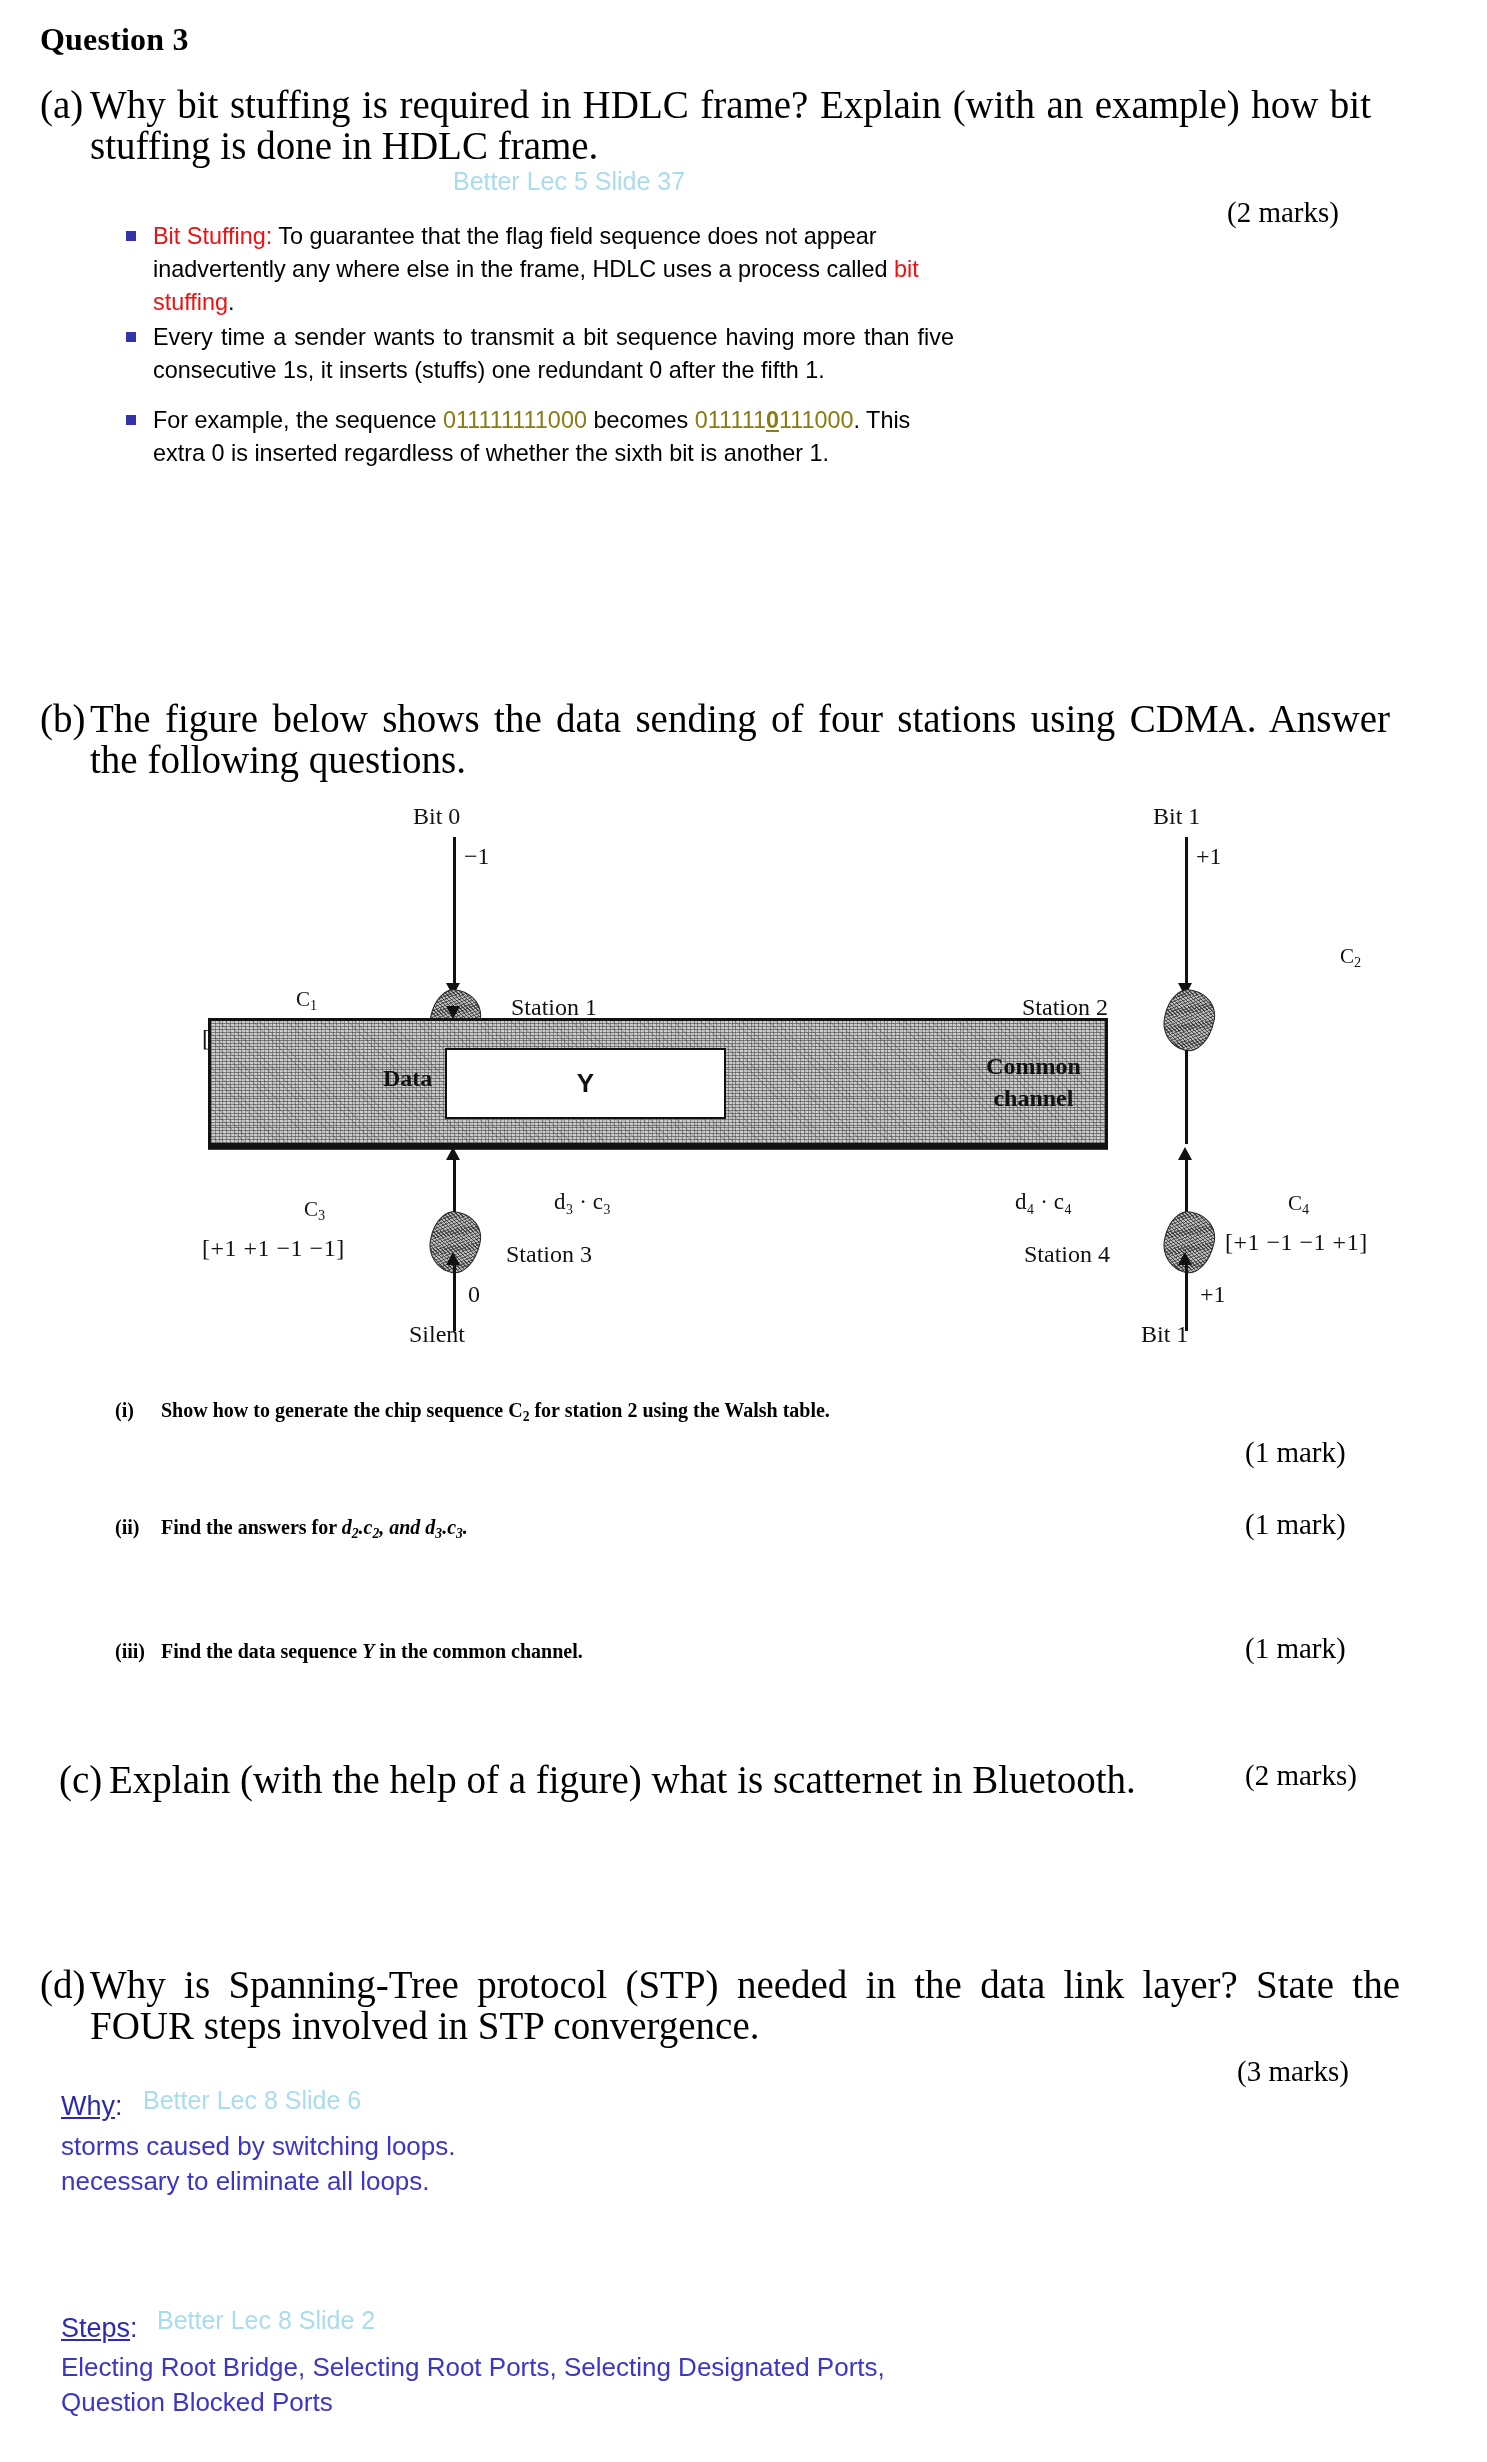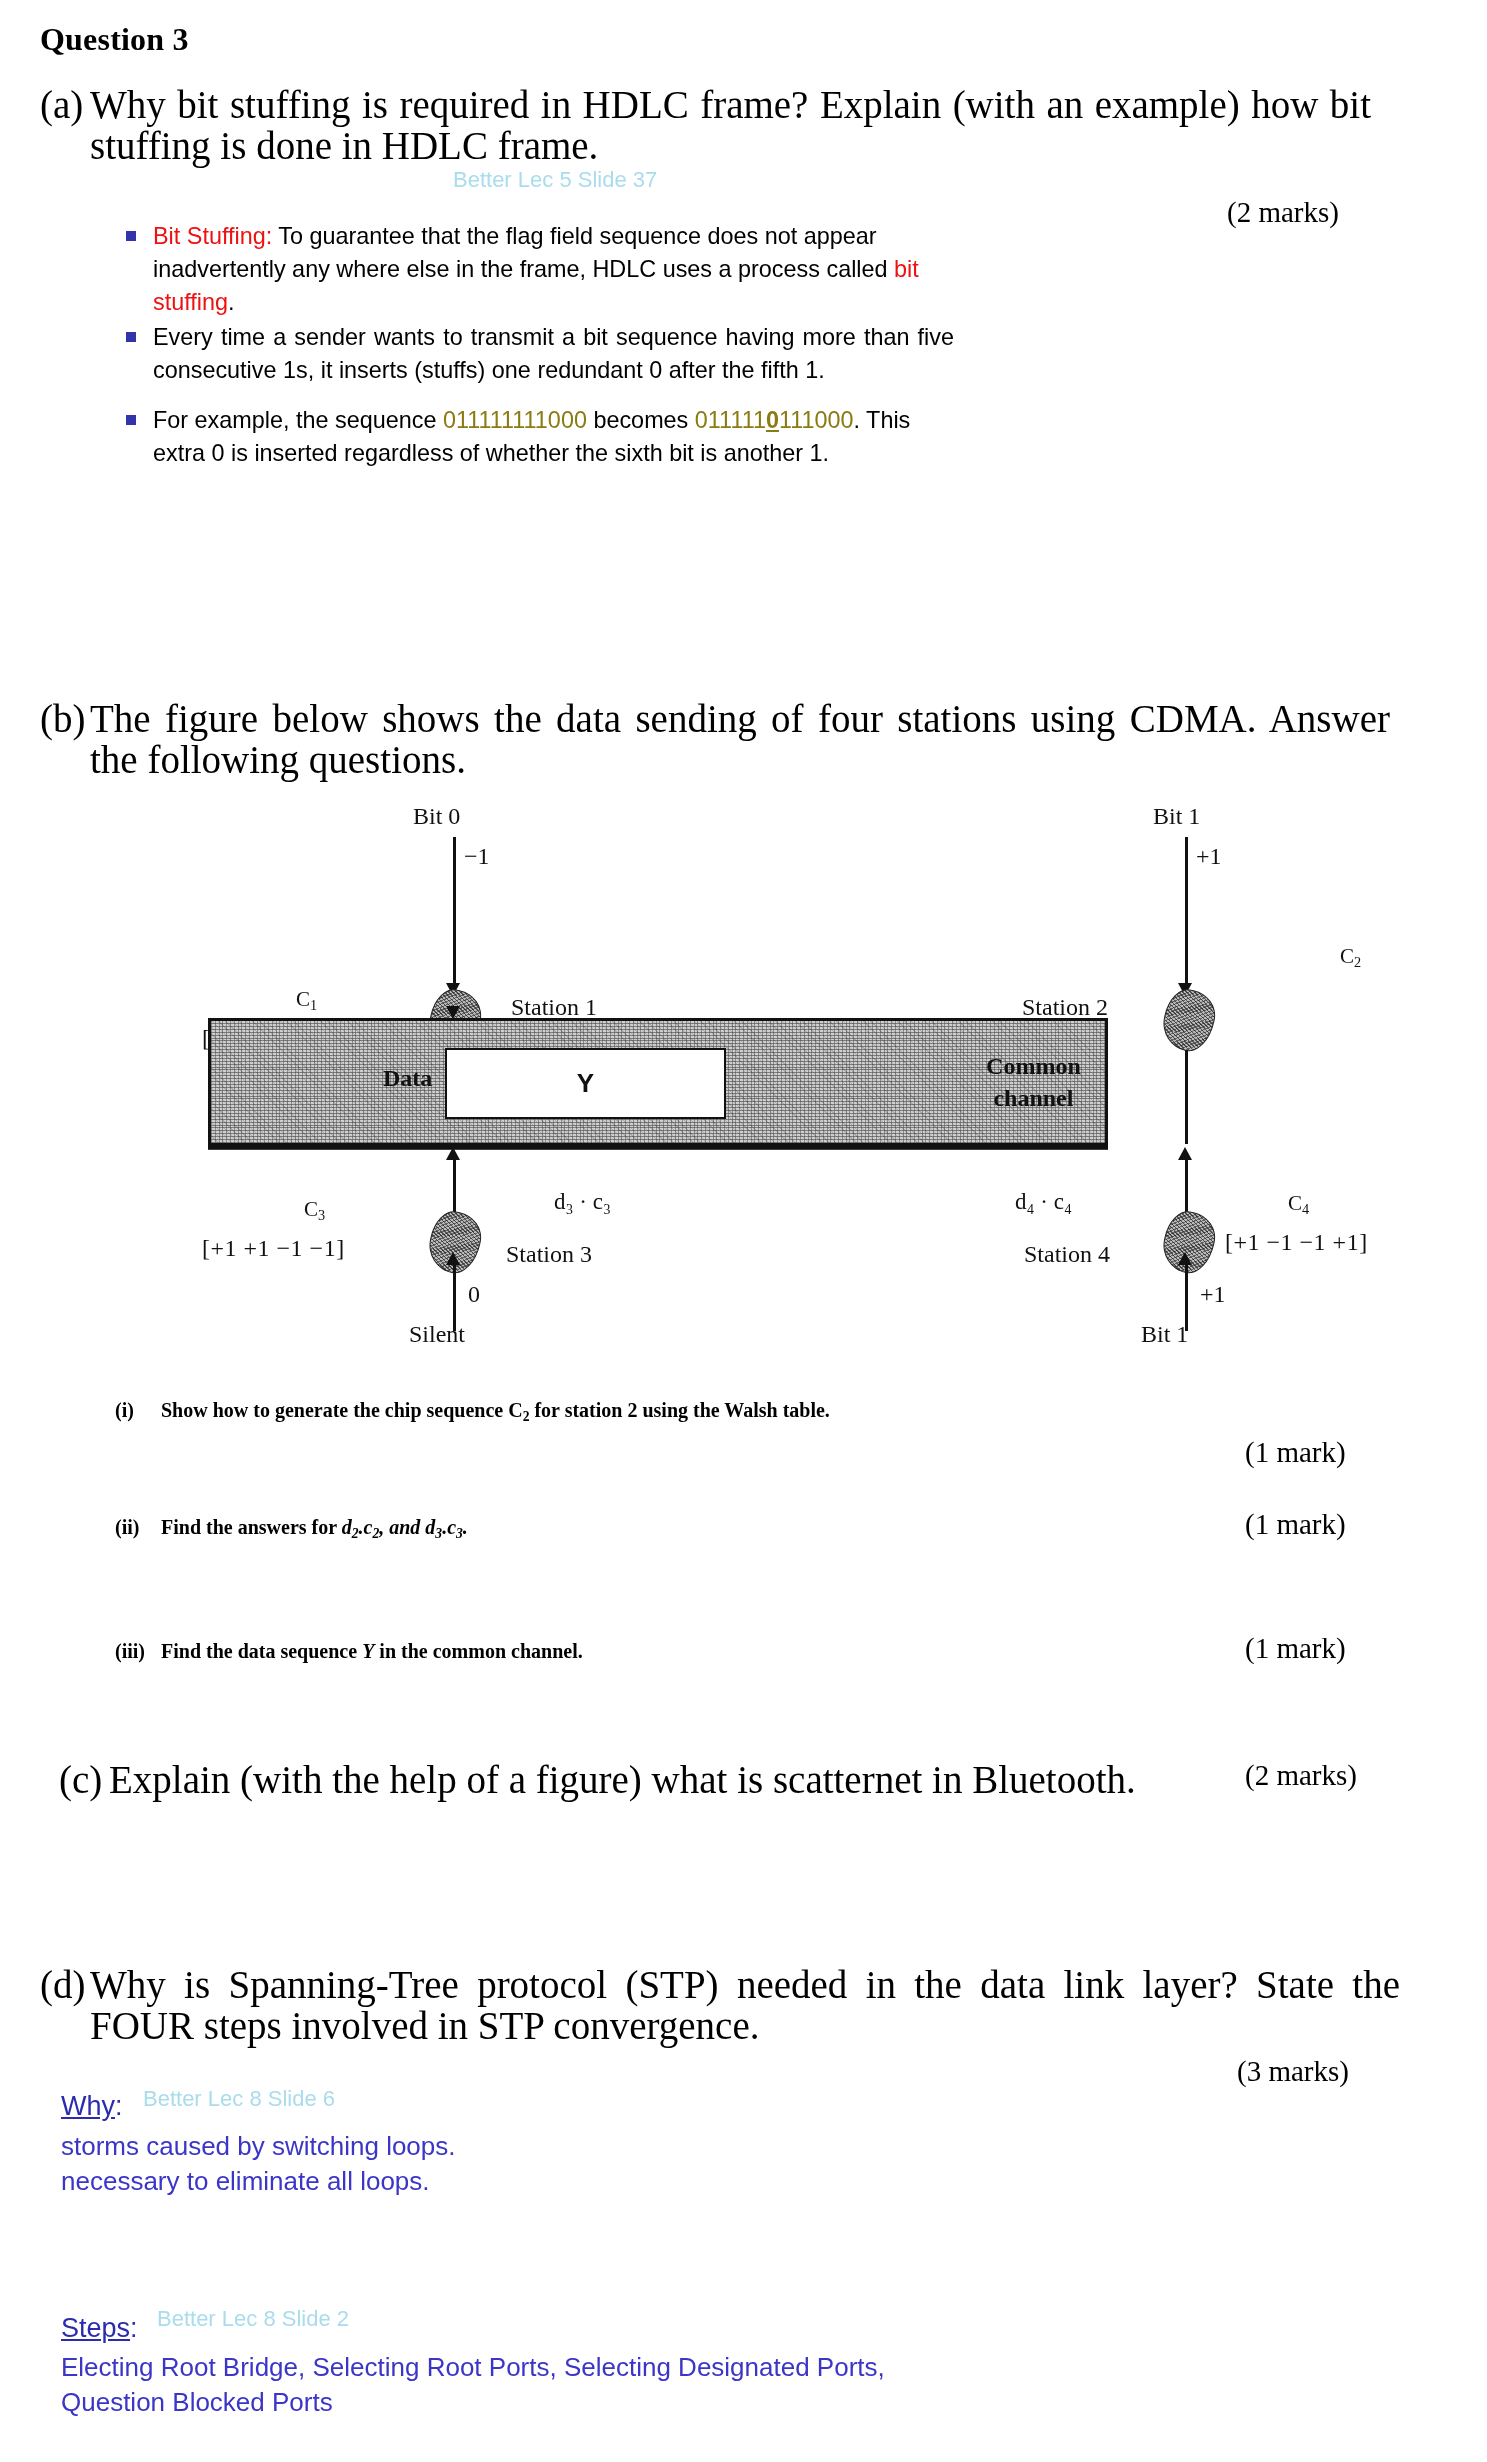--- a/index.html
+++ b/index.html
@@ -51,21 +51,21 @@
     white-space: nowrap;
     font-weight: bold;
   }
   .subq i { font-style: italic; }
   sub { font-size: 0.68em; vertical-align: -0.28em; }
 
   
   .annot {
     position: absolute;
     font-family: "Liberation Sans", sans-serif;
-    font-size: 22px;
+    font-size: 25px;
     color: #a9dcec;
     white-space: nowrap;
   }
 
   
   .bullets {
     position: absolute;
     left: 113px;
     top: 218px;
     width: 822px;

